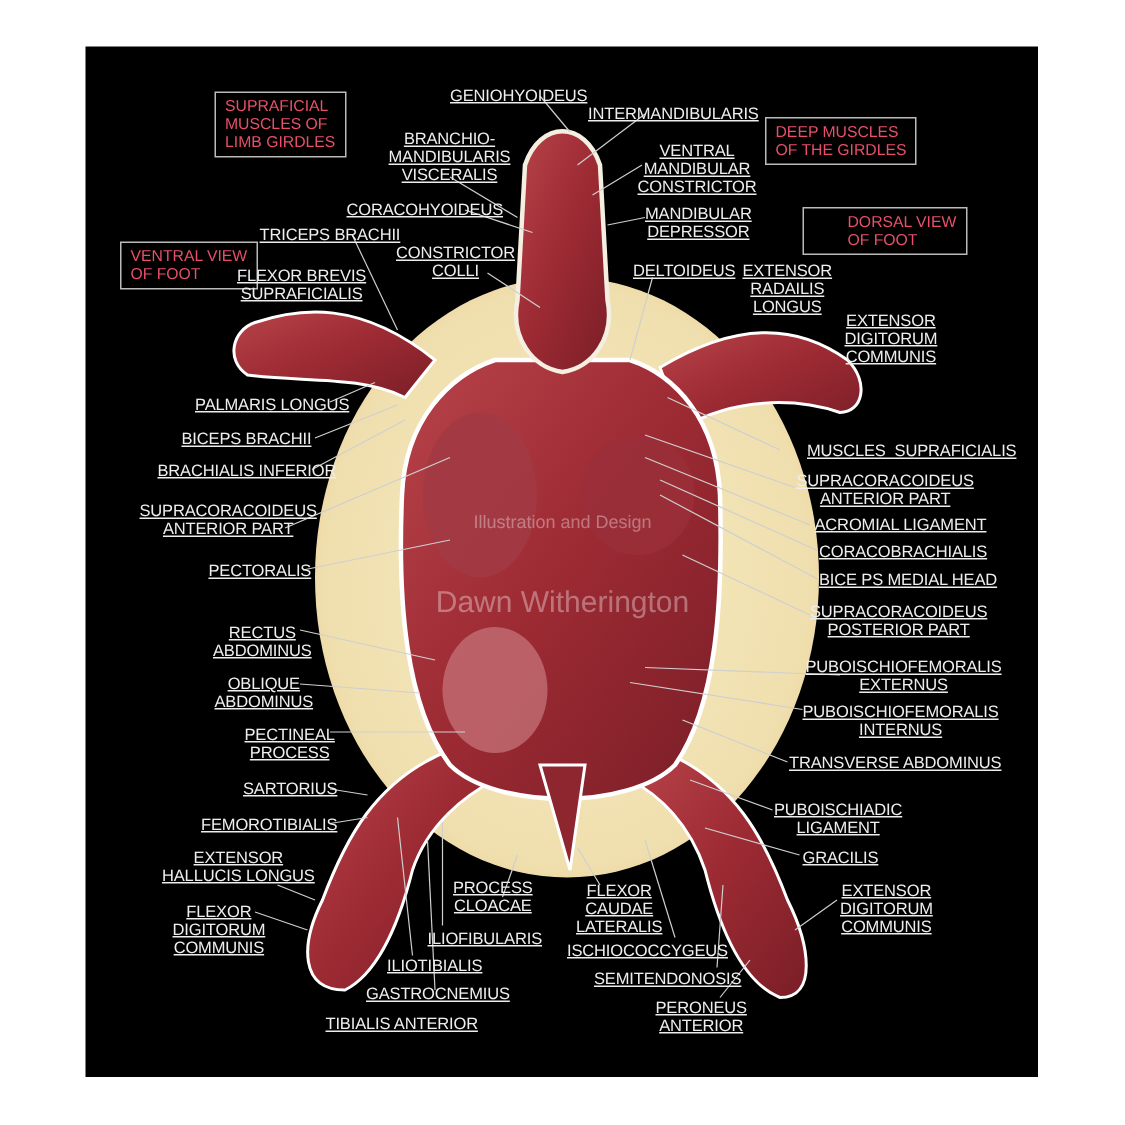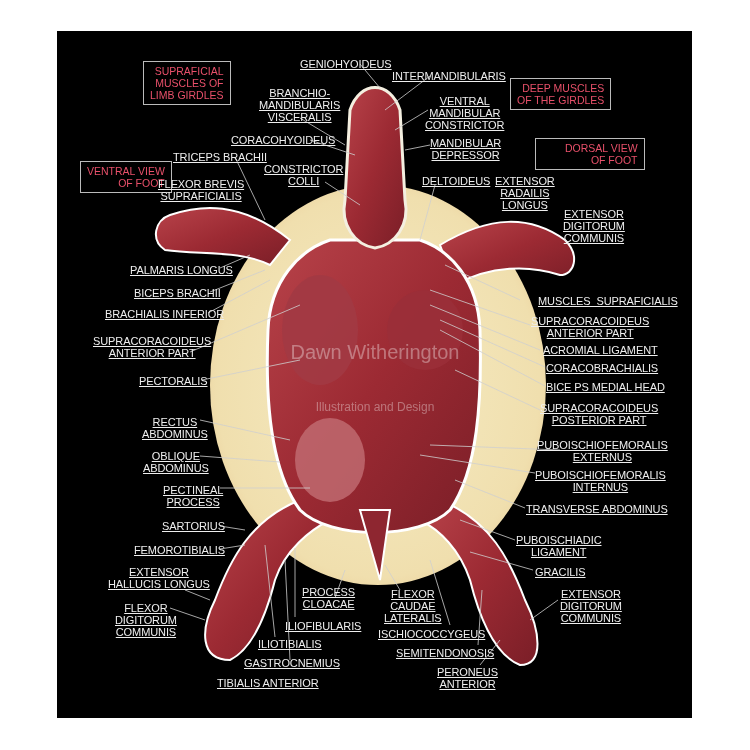--- a/index.html
+++ b/index.html
@@ -1,20 +1,20 @@
 <!DOCTYPE html>
 <html><head>
 <meta charset="utf-8">
 <style>
   html,body{margin:0;padding:0;background:#ffffff;}
   body{width:750px;height:750px;position:relative;overflow:hidden;font-family:"Liberation Sans",sans-serif;}
   #panel{position:absolute;left:57px;top:31px;width:635px;height:687px;background:#000;}
   #art{position:absolute;left:0;top:0;width:750px;height:750px;}
   .lbl{position:absolute;color:#eeeeee;font-size:11px;line-height:12px;text-align:center;white-space:pre;letter-spacing:-0.1px;text-decoration:underline;}
-  .box{position:absolute;border:1px solid #bbbbbb;color:#e8506a;font-size:10.5px;line-height:12px;text-align:right;white-space:pre;padding:3px 6px;background:#000;}
+  .box{position:absolute;border:1px solid #bbbbbb;color:#e8506a;font-size:10.5px;line-height:12px;text-align:left;white-space:pre;padding:3px 6px;background:#000;}
   .wm{position:absolute;color:rgba(255,255,255,0.35);text-align:center;white-space:pre;}
 </style>
 </head>
 <body>
 
 <div id="panel"></div>
 
 <svg id="art" viewBox="0 0 750 750">
   <defs>
     <radialGradient id="shellG" cx="50%" cy="50%" r="60%">
@@ -86,22 +86,22 @@
     <line x1="295" y1="617" x2="295" y2="548"></line>
     <line x1="335" y1="598" x2="345" y2="570"></line>
     <line x1="400" y1="590" x2="385" y2="565"></line>
     <line x1="450" y1="625" x2="430" y2="560"></line>
     <line x1="478" y1="645" x2="482" y2="590"></line>
     <line x1="480" y1="665" x2="500" y2="640"></line>
   </g>
 </svg>
 
 <div class="wm" style="left:250px;top:305px;width:250px;">
+  <div style="font-size:12px;">Illustration and Design</div>
   <div style="font-size:20px;">Dawn Witherington</div>
-  <div style="font-size:12px;">Illustration and Design</div>
 </div>
 
 <div class="box" style="left:143px;top:61px;">SUPRAFICIAL
 MUSCLES OF
 LIMB GIRDLES</div>
 <div class="box" style="left:80px;top:138px;margin-top:23px;">VENTRAL VIEW
 OF FOOT</div>
 <div class="box" style="left:510px;top:78px;">DEEP MUSCLES
 OF THE GIRDLES</div>
 <div class="box" style="left:535px;top:138px;padding-left:29px;">DORSAL VIEW
@@ -119,21 +119,21 @@
 <div class="lbl" style="left:430px;top:137px;">MANDIBULAR
 DEPRESSOR</div>
 <div class="lbl" style="left:264px;top:163px;">CONSTRICTOR
 COLLI</div>
 <div class="lbl" style="left:422px;top:175px;">DELTOIDEUS</div>
 
 <div class="lbl" style="left:173px;top:151px;">TRICEPS BRACHII</div>
 <div class="lbl" style="left:158px;top:178px;">FLEXOR BREVIS
 SUPRAFICIALIS</div>
 <div class="lbl" style="left:130px;top:264px;">PALMARIS LONGUS</div>
-<div class="lbl" style="left:134px;top:287px;text-align:center;">BICEPS BRACHII</div>
+<div class="lbl" style="left:121px;top:287px;text-align:center;">BICEPS BRACHII</div>
 <div class="lbl" style="left:105px;top:308px;">BRACHIALIS INFERIOR</div>
 <div class="lbl" style="left:93px;top:335px;">SUPRACORACOIDEUS
 ANTERIOR PART</div>
 <div class="lbl" style="left:139px;top:375px;">PECTORALIS</div>
 <div class="lbl" style="left:142px;top:416px;">RECTUS
 ABDOMINUS</div>
 <div class="lbl" style="left:143px;top:450px;">OBLIQUE
 ABDOMINUS</div>
 <div class="lbl" style="left:163px;top:484px;">PECTINEAL
 PROCESS</div>

